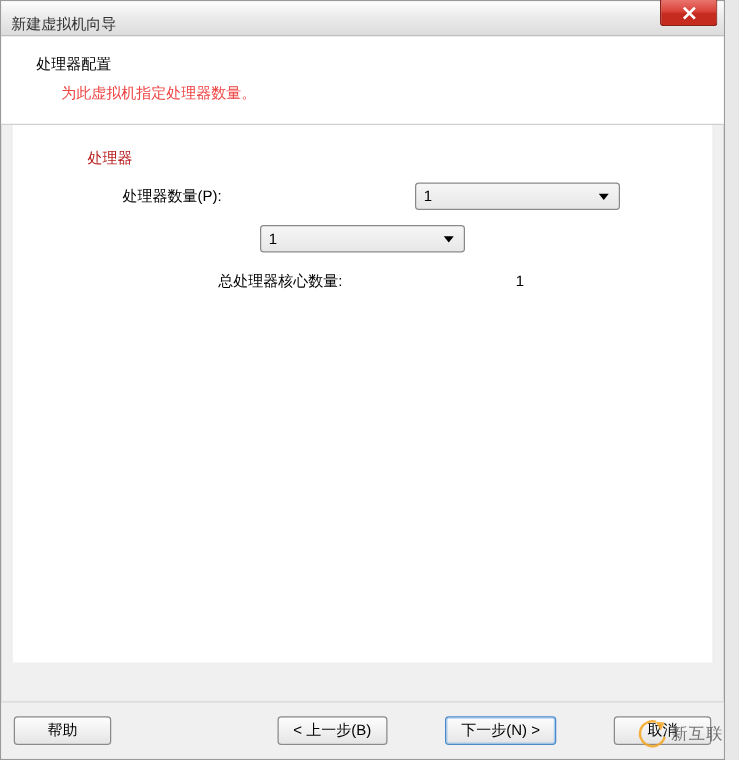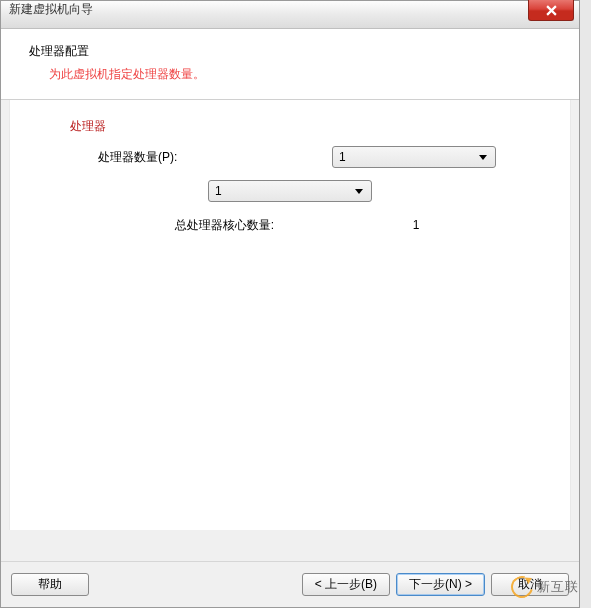--- a/index.html
+++ b/index.html
@@ -24,21 +24,21 @@
       height: 608px;
       background: #f0f0f0;
       border: 1px solid #9a9a9a;
       box-shadow: 2px 2px 6px rgba(0,0,0,0.2);
     }
     .titlebar {
       height: 28px;
       background: linear-gradient(to bottom, #fdfdfd 0%, #eaeaea 50%, #dcdcdc 100%);
       border-bottom: 1px solid #bfbfbf;
       display: flex;
-      align-items: flex-start;
+      align-items: flex-end;
       position: relative;
     }
     .titlebar-title {
       padding-left: 8px;
       color: #333;
       font-size: 12px;
     }
     .close-btn {
       position: absolute;
       right: 5px;
@@ -135,20 +135,21 @@
       position: absolute;
       bottom: 0;
       left: 0;
       right: 0;
       height: 46px;
       background: #f0f0f0;
       border-top: 1px solid #d6d6d6;
       display: flex;
       align-items: center;
       padding: 0 10px;
+      gap: 40px;
     }
     .btn {
       height: 23px;
       min-width: 78px;
       padding: 0 12px;
       border: 1px solid #8a8a8a;
       border-radius: 3px;
       background: linear-gradient(to bottom, #fdfdfd 0%, #e5e5e5 100%);
       font-size: 12px;
       font-family: inherit;

